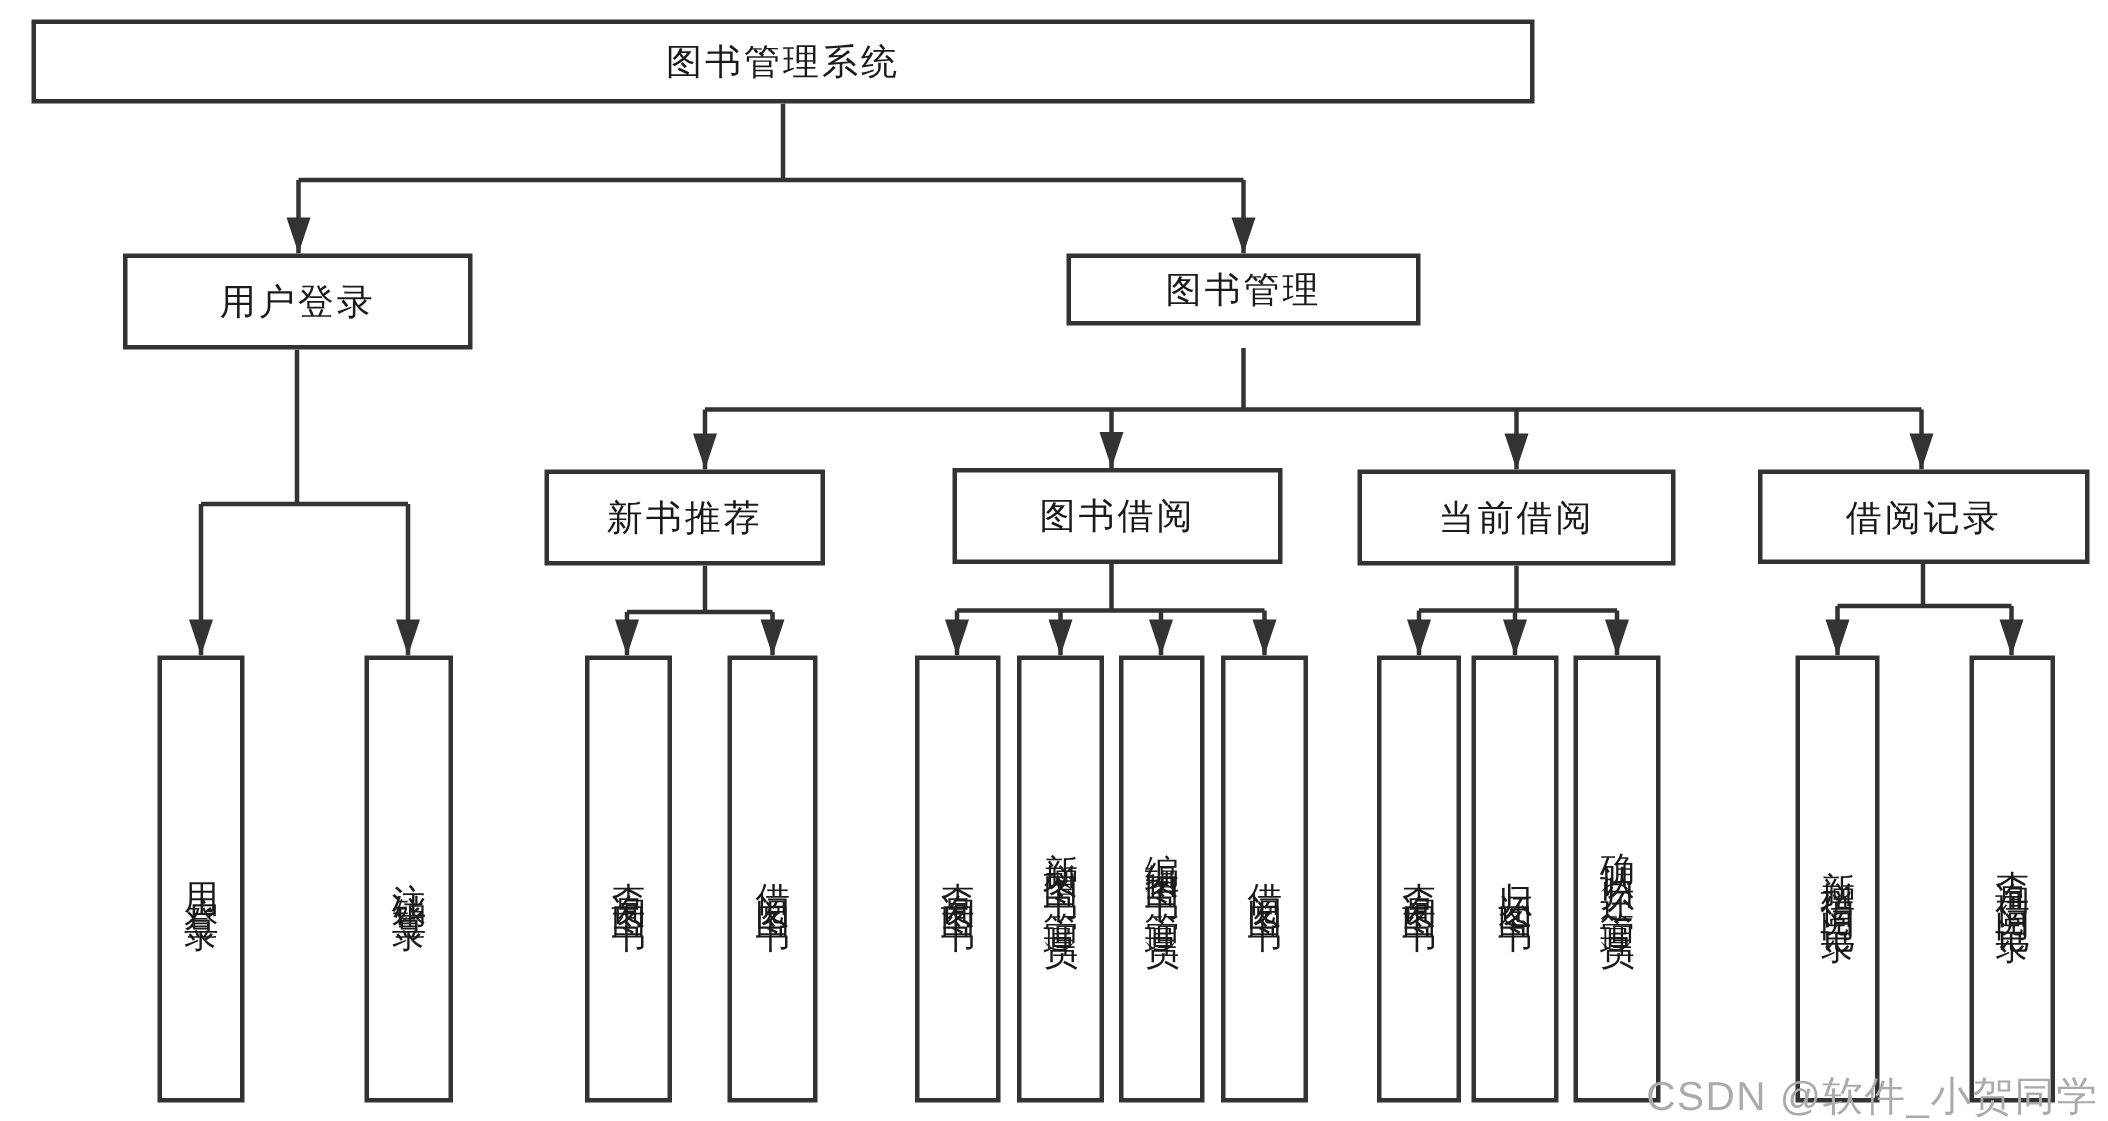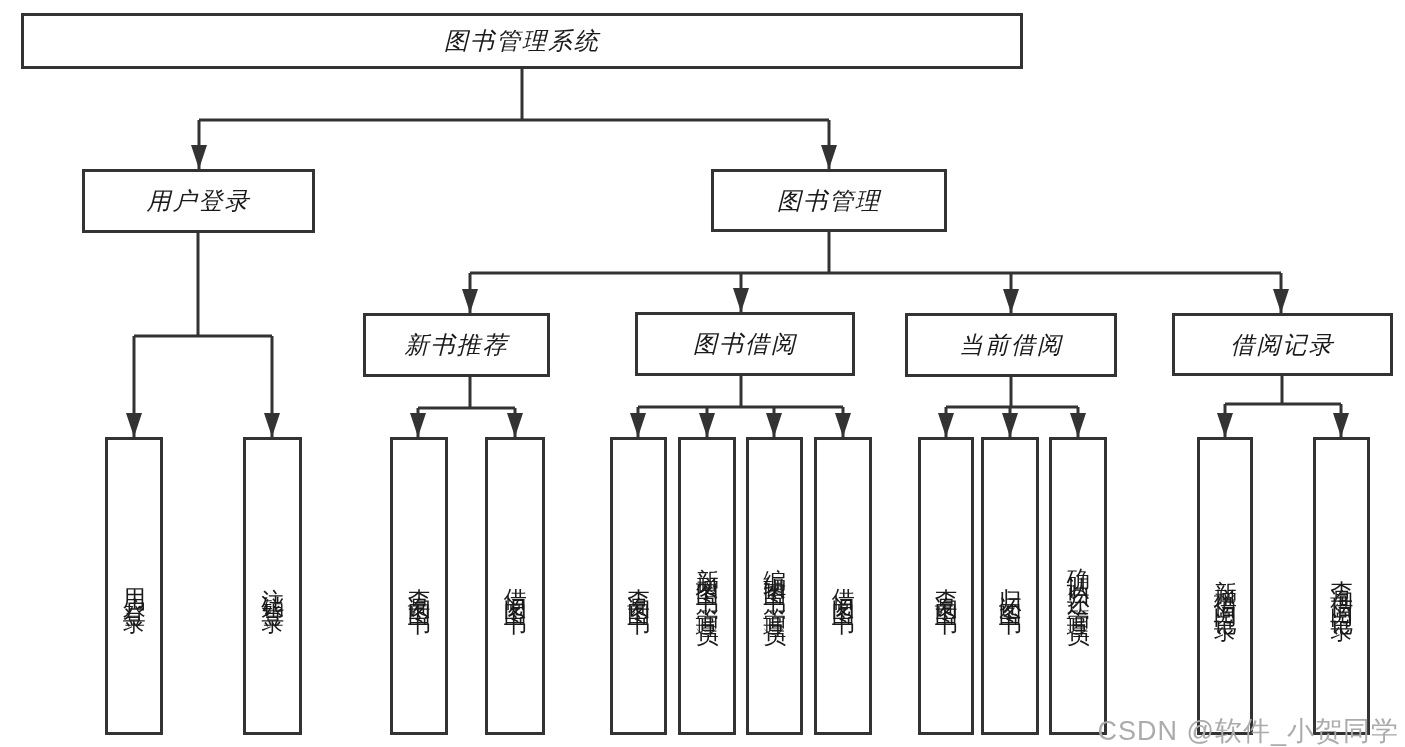--- a/index.html
+++ b/index.html
@@ -3,28 +3,28 @@
 <meta charset="utf-8">
 <style>
   html,body{margin:0;padding:0;background:var(--background,#fff);}
   body{font-family:"Liberation Sans","DejaVu Sans",sans-serif;}
   .stage{position:relative;width:1405px;height:747px;background:var(--background,#fff);overflow:hidden;}
   .stage svg{position:absolute;left:0;top:0;pointer-events:none;}
   .stage svg path.edge{stroke:var(--line,#333);stroke-width:3;fill:none;}
   .box{position:absolute;box-sizing:border-box;border:3px solid var(--border,#333);
        background:#fff;display:flex;align-items:center;justify-content:center;
        color:var(--text,#1a1a1a);}
-  .hlabel{font-size:24px;letter-spacing:2px;white-space:nowrap;font-style:italic;}
+  .hlabel{font-size:24px;letter-spacing:2px;white-space:nowrap;}
   .root .hlabel{font-size:24px;}
   .vlabel{writing-mode:vertical-rl;text-orientation:mixed;font-size:23px;
           letter-spacing:8px;line-height:1.1;white-space:nowrap;}
   
   .n-root{left:21px;top:13px;width:1002px;height:56px;}
   .n-user-login{left:82px;top:169px;width:233px;height:64px;}
-  .n-book-mgmt{left:711px;top:169px;width:236px;height:63px;}
+  .n-book-mgmt{left:711px;top:169px;width:236px;height:48px;}
   .n-recommend{left:363px;top:313px;width:187px;height:64px;}
   .n-borrow{left:635px;top:312px;width:220px;height:64px;}
   .n-current{left:905px;top:313px;width:212px;height:64px;}
   .n-records{left:1172px;top:313px;width:221px;height:63px;}
   .leaf{top:437px;height:298px;}
   .l1{left:105px;width:58px;} .l2{left:243px;width:59px;}
   .l3{left:390px;width:58px;} .l4{left:485px;width:60px;}
   .l5{left:610px;width:57px;} .l6{left:678px;width:58px;}
   .l7{left:746px;width:57px;} .l8{left:814px;width:58px;}
   .l9{left:918px;width:56px;} .l10{left:981px;width:58px;}

